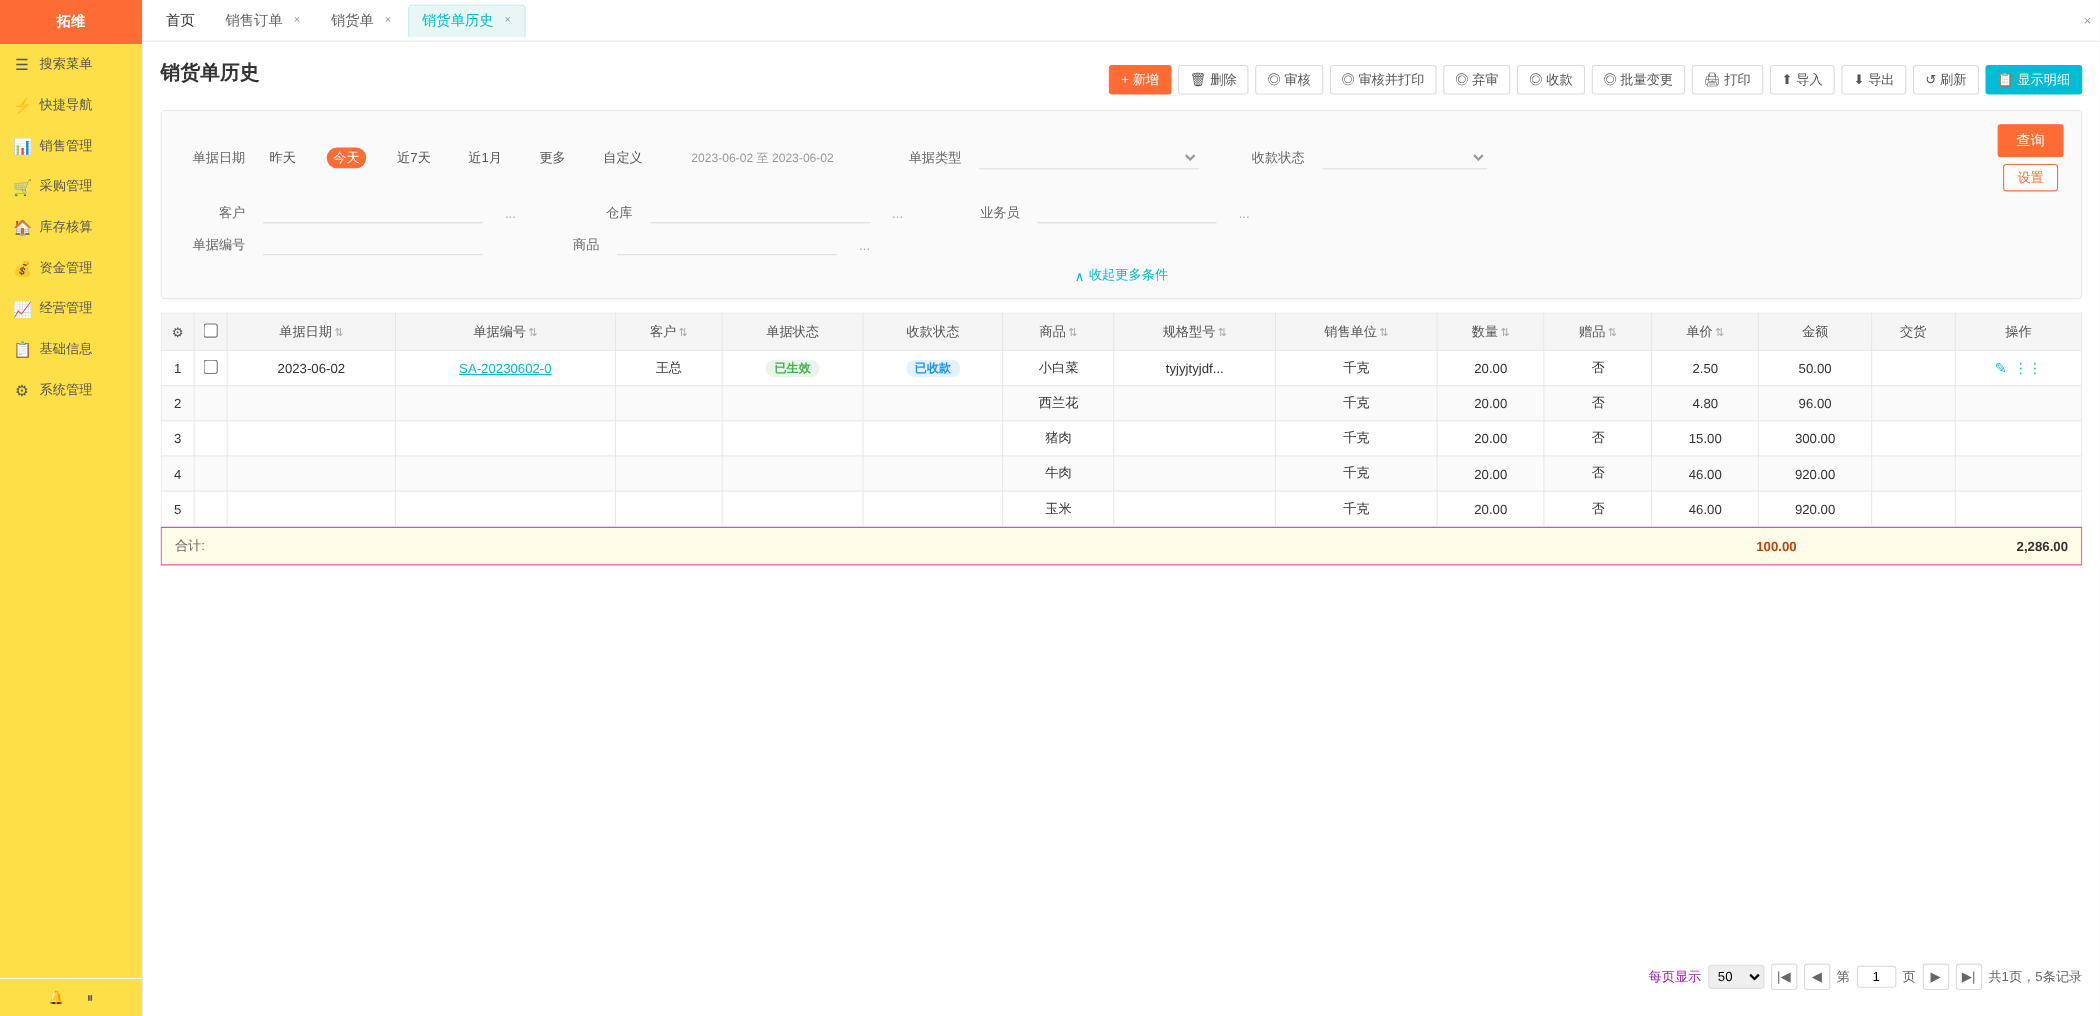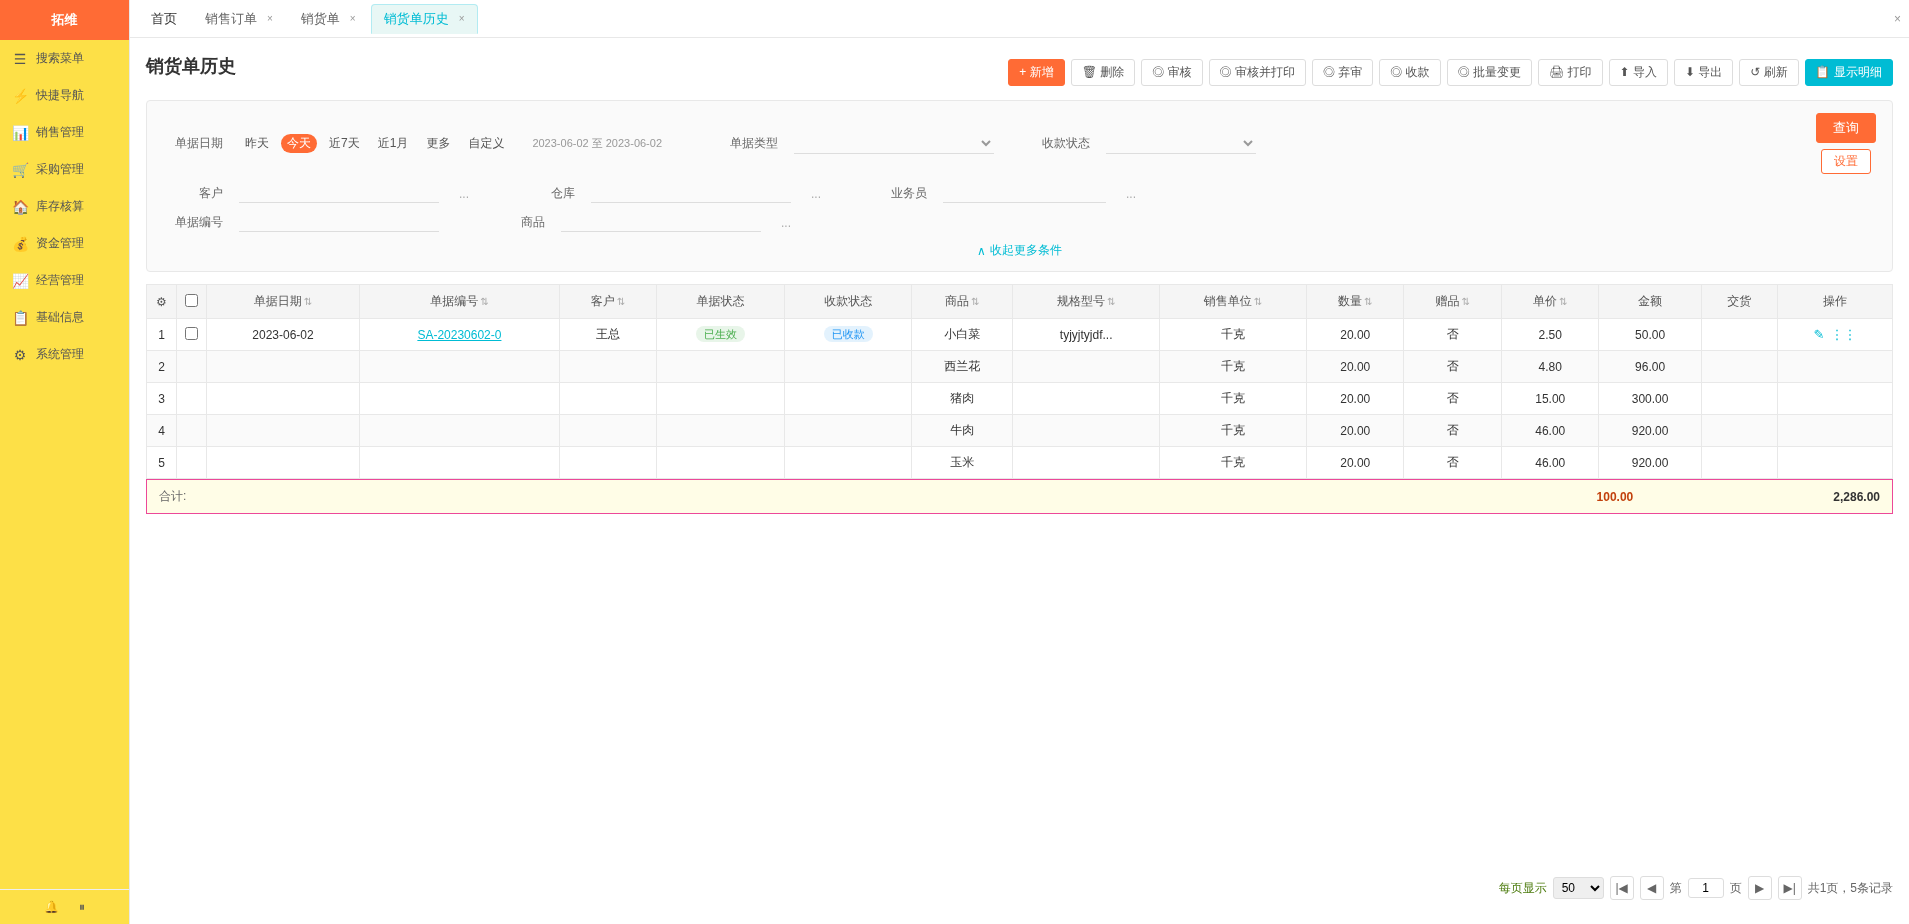--- a/index.html
+++ b/index.html
@@ -35,51 +35,51 @@
     .btn { padding: 4px 10px; border-radius: 3px; border: 1px solid #ddd; background: #fff; cursor: pointer; color: #555; font-size: 12px; display: flex; align-items: center; gap: 3px; }
     .btn-orange { background: #ff6b35; color: #fff; border-color: #ff6b35; }
     .btn-teal { background: #00bcd4; color: #fff; border-color: #00bcd4; }
 
     
     .filter-area { background: #fafafa; border: 1px solid #e8e8e8; border-radius: 4px; padding: 12px 16px; margin-bottom: 12px; }
     .filter-row { display: flex; align-items: center; gap: 16px; margin-bottom: 10px; }
     .filter-row:last-child { margin-bottom: 0; }
     .filter-label { color: #666; min-width: 60px; text-align: right; }
     .filter-input { border: none; border-bottom: 1px solid #ddd; padding: 2px 4px; font-size: 12px; min-width: 150px; background: transparent; outline: none; color: #333; }
-    .filter-date-group { display: flex; align-items: center; gap: 6px; }
+    .filter-date-group { display: flex; align-items: center; gap: 22px; }
     .date-btn { padding: 1px 6px; border-radius: 2px; cursor: pointer; color: #555; font-size: 12px; }
     .date-btn.active { background: #ff6b35; color: #fff; border-radius: 10px; }
     .date-range { color: #999; font-size: 11px; margin-left: 16px; }
     .filter-select { border: none; border-bottom: 1px solid #ddd; padding: 2px 4px; font-size: 12px; min-width: 200px; background: transparent; outline: none; cursor: pointer; color: #999; }
     .filter-dots { color: #aaa; cursor: pointer; margin-left: 4px; }
     .collapse-btn { display: flex; align-items: center; gap: 4px; color: #00bcd4; cursor: pointer; font-size: 12px; justify-content: center; margin-top: 4px; }
 
     
     .table-container { flex: 1; overflow: auto; }
     table { width: 100%; border-collapse: collapse; font-size: 12px; }
     thead tr { background: #f5f5f5; }
     th { padding: 8px 6px; text-align: center; border: 1px solid #e8e8e8; color: #555; font-weight: normal; white-space: nowrap; }
     td { padding: 7px 6px; text-align: center; border: 1px solid #e8e8e8; color: #333; }
     tr:nth-child(even) td { background: #fafafa; }
     .th-sortable { cursor: pointer; }
     .th-sortable::after { content: '⇅'; font-size: 10px; color: #aaa; margin-left: 2px; }
-    .badge { padding: 2px 8px; border-radius: 10px; font-size: 11px; }
+    .badge { padding: 2px 8px; border-radius: 10px; font-size: 11px; font-weight: bold; }
     .badge-green { background: #e8f5e9; color: #4caf50; }
     .badge-blue { background: #e3f2fd; color: #2196f3; }
     .link { color: #00bcd4; cursor: pointer; text-decoration: underline; }
     .action-icons { display: flex; gap: 6px; justify-content: center; }
     .action-icon { color: #00bcd4; cursor: pointer; font-size: 13px; }
 
     
     .table-footer { background: #fffde7; border: 1px solid #ec4899; padding: 8px 12px; display: flex; align-items: center; }
     .total-label { color: #666; min-width: 100px; }
 
     
     .pagination { display: flex; align-items: center; justify-content: flex-end; gap: 6px; padding: 8px 0; margin-top: 4px; }
-    .page-size-label { color: #4d7c0f; }
+    .page-size-label { color: #a21caf; }
     .page-size-select { border: 1px solid #ddd; border-radius: 3px; padding: 2px 4px; font-size: 12px; }
     .page-btn { width: 24px; height: 24px; border: 1px solid #ddd; border-radius: 3px; background: #fff; cursor: pointer; display: flex; align-items: center; justify-content: center; font-size: 12px; color: #666; }
     .page-info { color: #666; }
     .page-input { width: 36px; border: 1px solid #ddd; border-radius: 3px; padding: 2px 4px; text-align: center; font-size: 12px; }
 
     
     .btn-query { background: #ff6b35; color: #fff; border-color: #ff6b35; padding: 5px 16px; font-size: 13px; }
     .btn-set { background: #fff; color: #ff6b35; border-color: #ff6b35; padding: 3px 12px; font-size: 12px; }
 
     .filter-right { display: flex; flex-direction: column; align-items: center; gap: 6px; margin-left: auto; }

